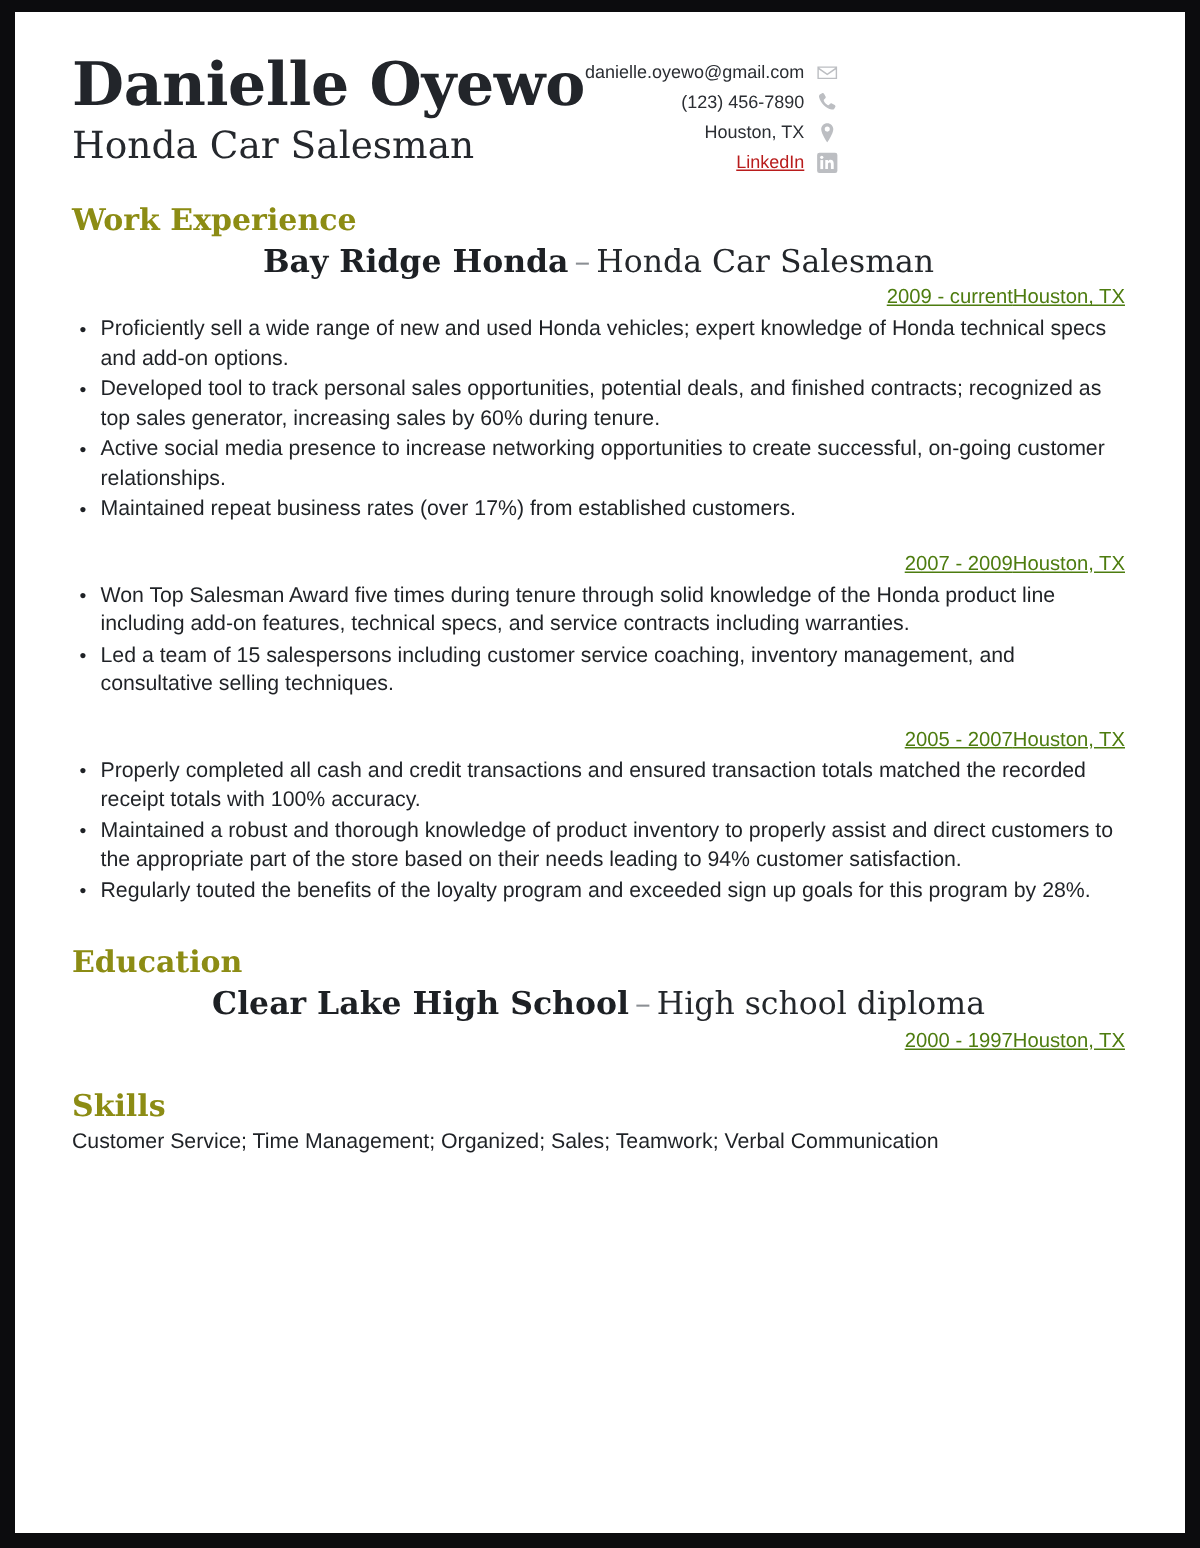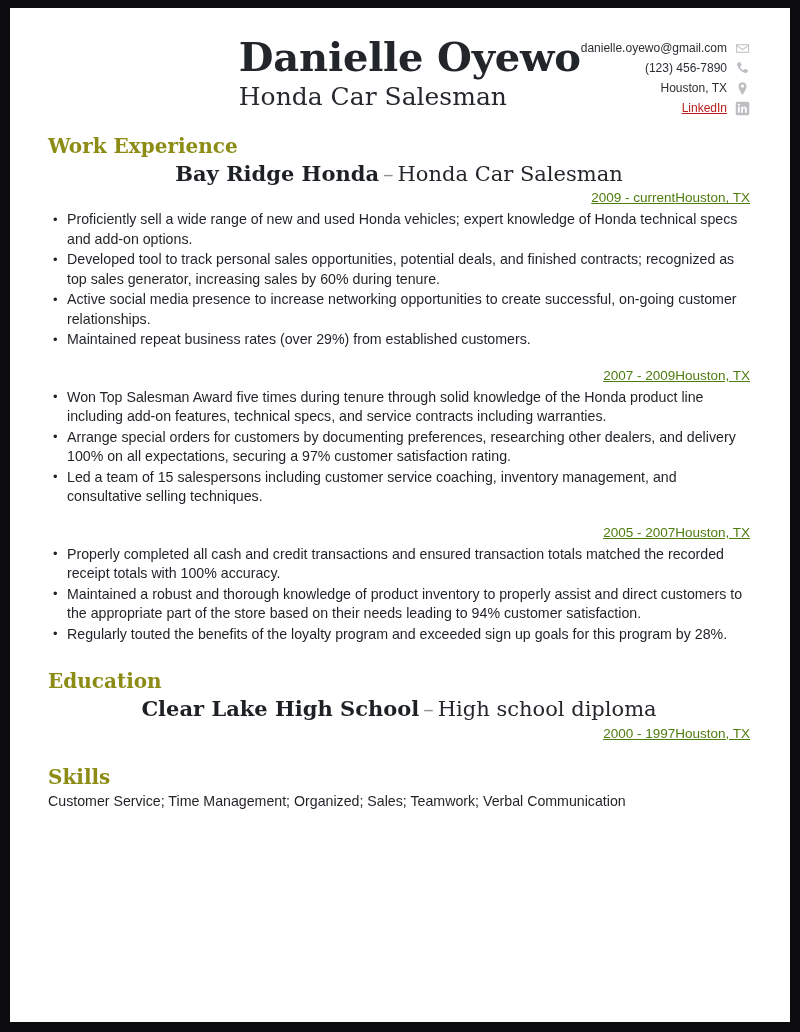--- a/index.html
+++ b/index.html
@@ -28,21 +28,21 @@
     height: 100%;
     background: #ffffff;
     padding: 26px 40px 20px 38px;
     position: relative;
   }
 
   
   .header {
     display: flex;
     align-items: flex-start;
-    justify-content: flex-end;
+    justify-content: flex-start;
   }
   .identity { padding-top: 2px; }
   .full-name {
     font-family: "DejaVu Serif", "Liberation Serif", serif;
     font-weight: bold;
     font-size: 40px;
     line-height: 1.04;
     color: #22252a;
     letter-spacing: -0.2px;
     margin: 0;
@@ -230,32 +230,31 @@
         <span class="entry-org">Bay Ridge Honda</span><span class="entry-sep">–</span><span class="entry-role">Honda Car Salesman</span>
       </div>
       <div class="entry-meta">
         <span>2009 - current</span>
         <span>Houston, TX</span>
       </div>
       <ul class="bullets">
         <li>Proficiently sell a wide range of new and used Honda vehicles; expert knowledge of Honda technical specs and add-on options.</li>
         <li>Developed tool to track personal sales opportunities, potential deals, and finished contracts; recognized as top sales generator, increasing sales by 60% during tenure.</li>
         <li>Active social media presence to increase networking opportunities to create successful, on-going customer relationships.</li>
-        <li>Maintained repeat business rates (over 29%) from established customers.</li>
+        <li>Maintained repeat business rates (over 17%) from established customers.</li>
       </ul>
     </div>
 
     <div class="entry">
       <div class="entry-meta">
         <span>2007 - 2009</span>
         <span>Houston, TX</span>
       </div>
       <ul class="bullets">
         <li>Won Top Salesman Award five times during tenure through solid knowledge of the Honda product line including add-on features, technical specs, and service contracts including warranties.</li>
-        <li>Arrange special orders for customers by documenting preferences, researching other dealers, and delivery 100% on all expectations, securing a 97% customer satisfaction rating.</li>
         <li>Led a team of 15 salespersons including customer service coaching, inventory management, and consultative selling techniques.</li>
       </ul>
     </div>
 
     <div class="entry">
       <div class="entry-meta">
         <span>2005 - 2007</span>
         <span>Houston, TX</span>
       </div>
       <ul class="bullets">

